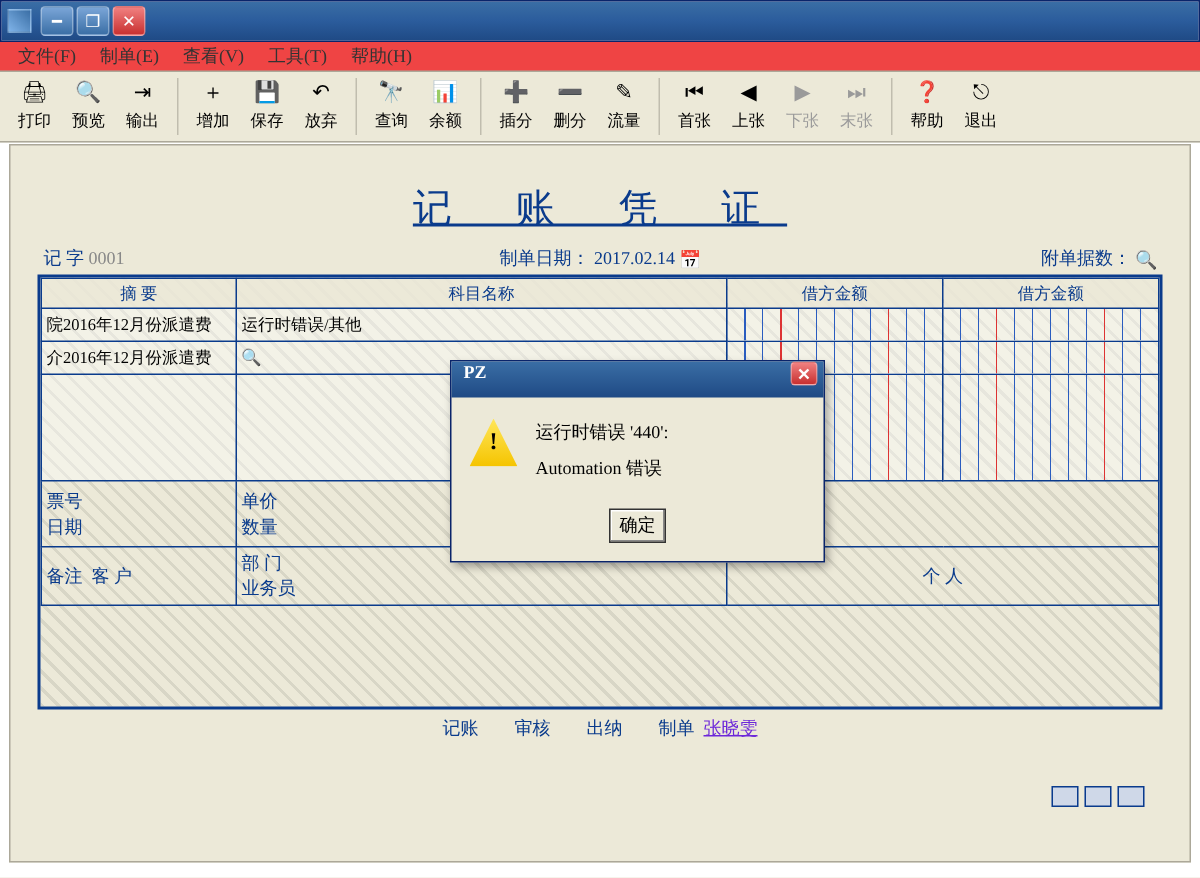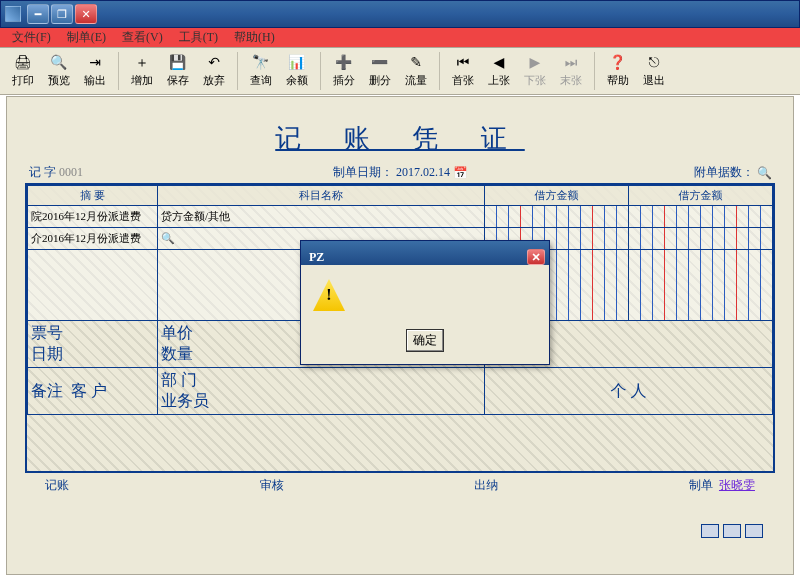--- a/index.html
+++ b/index.html
@@ -143,45 +143,45 @@
   .amt-cell{
     height:100%;width:100%;
     background:
       linear-gradient(to right,transparent 0,transparent calc(100% - 36px),#d33 calc(100% - 36px),#d33 calc(100% - 35px),transparent calc(100% - 35px)),
       linear-gradient(to right,transparent 0,transparent 35px,#d33 35px,#d33 36px,transparent 36px),
       repeating-linear-gradient(to right,transparent 0 11px,#2a5cbf 11px 12px);
   }
   .desc-col{width:130px;}
   .acct-col{width:auto;}
   .row-data td{background:rgba(255,255,255,.4);margin-left:15px;}
-  .summary-row td{font-size:16px;color:#0a3b8c;}
+  .summary-row td{font-size:12px;color:#0a3b8c;}
   
   .voucher-bottom{
     display:flex;
-    justify-content:space-between;
+    justify-content:center;
     color:#0a3b8c;
     font-size:12px;
     padding:4px 20px 0 20px;
     gap:24px;
   }
   
   .dlg{
     position:absolute;
     left:300px;top:240px;
     width:250px;
     border:1px solid #0a246a;
     box-shadow:2px 3px 6px rgba(0,0,0,.35);
     z-index:50;
     background:#ece9d8;
   }
   .dlg-title{
     height:24px;
     background:linear-gradient(to bottom,#3a6ea5,#1f4a85);
     color:#fff;
-    display:flex;align-items:flex-end;
+    display:flex;align-items:flex-start;
     padding:0 4px;
     font-weight:bold;
     font-size:12px;
   }
   .dlg-title .t{flex:1;padding-left:4px}
   .dlg-body{
     padding:14px 12px;
     display:flex;
     gap:12px;
     align-items:flex-start;
@@ -338,21 +338,21 @@
       </colgroup>
       <tbody>
           <tr>
         <th>摘 要</th>
         <th>科目名称</th>
         <th>借方金额</th>
         <th>借方金额</th>
       </tr>
       <tr class="row-data">
         <td>院2016年12月份派遣费</td>
-        <td>贷方金额/其他</td>
+        <td>运行时错误/其他</td>
         <td class="amt-col">
               <div class="amt-cell"></div>
             </td>
         <td class="amt-col">
               <div class="amt-cell"></div>
             </td>
       </tr>
       <tr class="row-data">
         <td>介2016年12月份派遣费</td>
         <td><span></span> <span class="mag">🔍</span></td>
@@ -410,17 +410,22 @@
   </div>
 </div>
 
 <div class="dlg">
   <div class="dlg-title">
     <span class="t">PZ</span>
     <div class="win-btn close" style="width:18px;height:16px">✕</div>
   </div>
   <div class="dlg-body">
     <div class="warn-ico"></div>
+    <div class="dlg-msg">
+      <div>运行时错误 '440':</div>
+      <div style="height:6px"></div>
+      <div>Automation 错误</div>
+    </div>
   </div>
   <div class="dlg-bts">
     <button class="dlg-bt">确定</button>
   </div>
 </div>
 
 </body></html>

